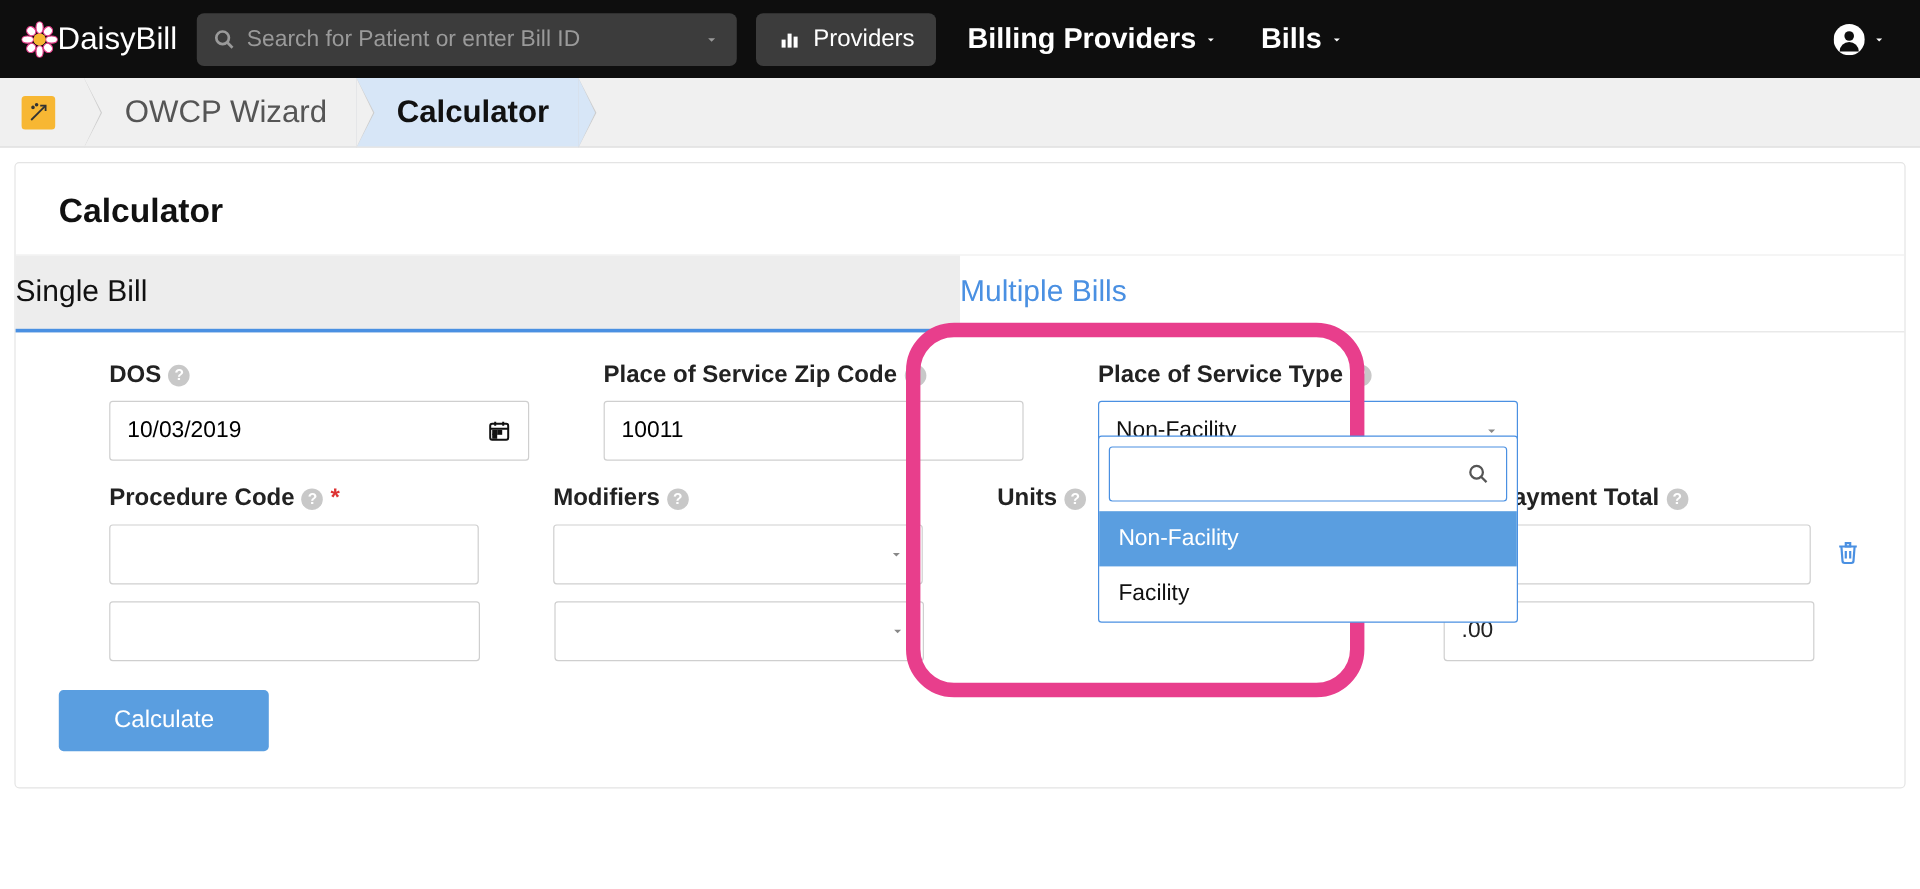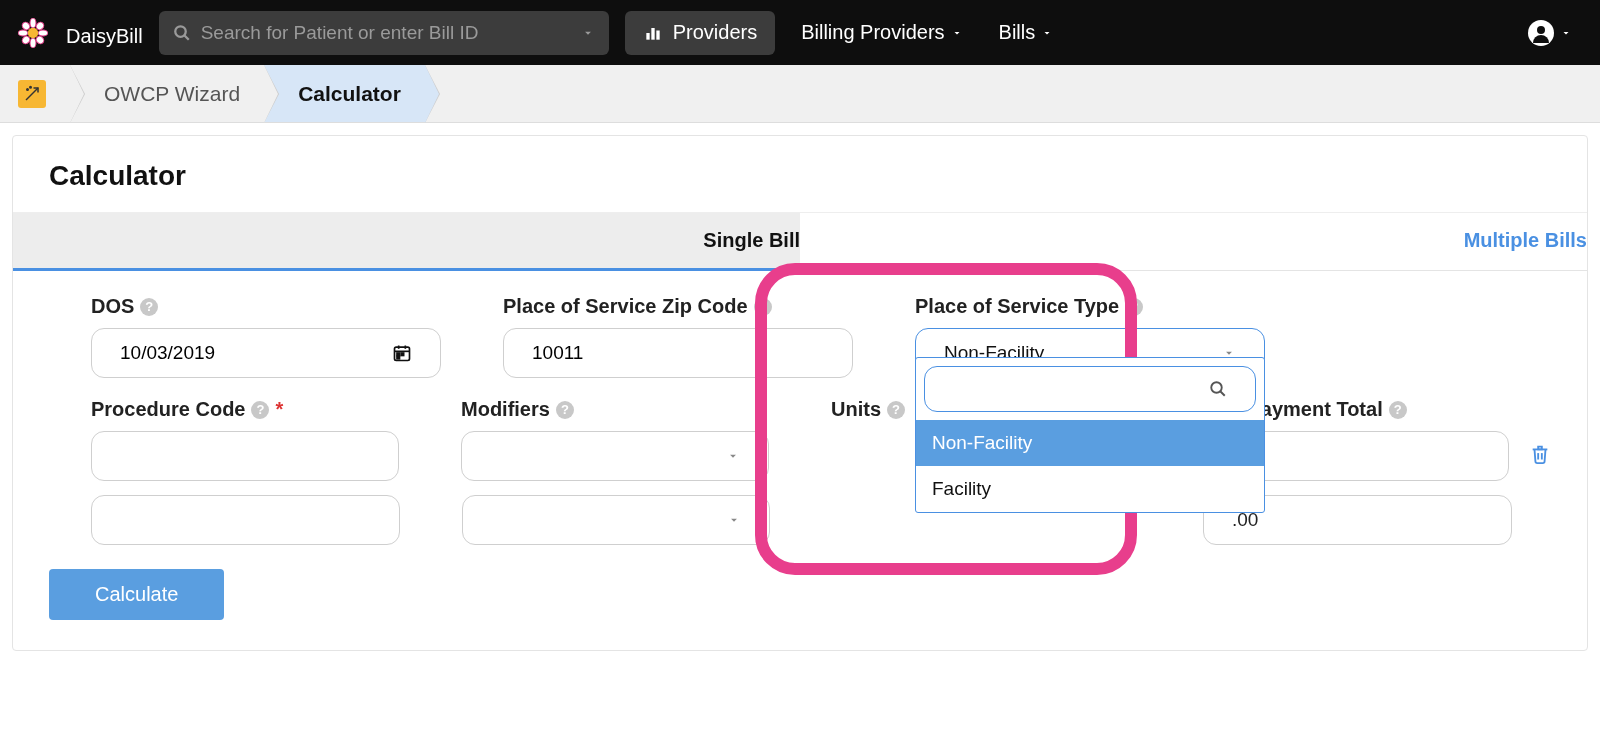--- a/index.html
+++ b/index.html
@@ -1,64 +1,64 @@
 <!DOCTYPE html>
 <html><head>
 <meta charset="utf-8">
 <style>
   * { box-sizing: border-box; margin: 0; padding: 0; }
   body { font-family: -apple-system, BlinkMacSystemFont, "Segoe UI", Helvetica, Arial, sans-serif; background: #fff; color: #111; width: 1600px; }
   
   
   .topbar { background: #0e0e0e; height: 65px; display: flex; align-items: center; padding: 0 18px; gap: 16px; }
-  .logo { display: flex; align-items: flex-end; gap: 18px; font-size: 20px; font-weight: 500; color: #fff; }
+  .logo { display: flex; align-items: flex-end; gap: 0; font-size: 26px; font-weight: 500; color: #fff; }
   .logo-icon { width: 30px; height: 30px; }
   .searchbar { background: #3c3c3c; border-radius: 6px; height: 44px; width: 450px; display: flex; align-items: center; padding: 0 14px; gap: 10px; }
   .searchbar input { background: transparent; border: none; outline: none; color: #c4b5fd; font-size: 19px; flex: 1; }
   .searchbar input::placeholder { color: #9a9a9a; }
   .nav-btn { background: #3c3c3c; border-radius: 6px; height: 44px; display: flex; align-items: center; padding: 0 18px; gap: 10px; color: #fff; font-size: 20px; font-weight: 500; cursor: pointer; }
-  .nav-link { color: #fff; font-size: 20px; font-weight: 400; cursor: pointer; display: flex; align-items: center; gap: 6px; padding: 0 10px; }
+  .nav-link { color: #fff; font-size: 24px; font-weight: 700; cursor: pointer; display: flex; align-items: center; gap: 6px; padding: 0 10px; }
   .flex-spacer { flex: 1; }
   
   
   .breadcrumb { background: #f0f0f0; height: 58px; display: flex; align-items: center; border-bottom: 1px solid #ddd; }
-  .crumb { height: 100%; display: flex; align-items: center; padding: 0 24px 0 34px; position: relative; font-size: 21px; color: #555; }
+  .crumb { height: 100%; display: flex; align-items: center; padding: 0 24px 0 34px; position: relative; font-size: 26px; color: #555; }
   .crumb.first { padding-left: 18px; }
   .crumb::after { content: ""; position: absolute; right: -14px; top: 0; width: 0; height: 0; border-top: 29px solid transparent; border-bottom: 29px solid transparent; border-left: 14px solid #f0f0f0; z-index: 2; }
   .crumb::before { content: ""; position: absolute; right: -15px; top: 0; width: 0; height: 0; border-top: 29px solid transparent; border-bottom: 29px solid transparent; border-left: 15px solid #ccc; z-index: 1; }
   .crumb.active { background: #d7e6f7; color: #111; font-weight: 600; }
   .crumb.active::after { border-left-color: #d7e6f7; }
   .crumb-icon { width: 28px; height: 28px; background: #f7b733; border-radius: 3px; display: flex; align-items: center; justify-content: center; color: #333; font-size: 16px; transform: rotate(0deg); }
 
   
   .main { padding: 12px; }
   .card { background: #fff; border: 1px solid #e4e4e4; border-radius: 4px; }
   .card-title { font-size: 28px; font-weight: 600; padding: 24px 36px 20px 36px; border-bottom: 1px solid #eee; }
   
   
   .tabs { display: flex; }
-  .tab { flex: 1; text-align: right; padding: 16px 0; font-size: 20px; font-weight: 700; border-bottom: 1px solid #e4e4e4; cursor: pointer; }
+  .tab { flex: 1; text-align: left; padding: 16px 0; font-size: 25px; font-weight: 400; border-bottom: 1px solid #e4e4e4; cursor: pointer; }
   .tab.active { background: #ededed; border-bottom: 3px solid #4a90e2; }
   .tab.inactive { color: #4a90e2; }
   
   
   .form { padding: 24px 36px 30px 36px; position: relative; }
   .row { display: flex; gap: 20px; margin-bottom: 20px; }
   .field { display: flex; flex-direction: column; margin-left: 42px; }
   .field.w-dos { width: 350px; }
   .field.w-zip { width: 350px; }
   .field.w-pos { width: 350px; position: relative; }
   .field.w-proc { width: 350px; }
   .field.w-mod { width: 350px; }
   .field.w-units { width: 350px; }
   .field.w-pay { width: 350px; }
   .label { font-size: 20px; font-weight: 600; margin-bottom: 10px; display: flex; align-items: center; gap: 6px; color: #222; }
   .help { width: 18px; height: 18px; border-radius: 50%; background: #c8c8c8; color: #fff; font-size: 13px; display: inline-flex; align-items: center; justify-content: center; }
   .req { color: #d33; }
-  .input { height: 50px; border: 1px solid #cfcfcf; border-radius: 13px; padding: 0 28px; font-size: 19px; display: flex; align-items: center; background: #fff; }
+  .input { height: 50px; border: 1px solid #cfcfcf; border-radius: 3px; padding: 0 14px; font-size: 19px; display: flex; align-items: center; background: #fff; }
   .input input { border: none; outline: none; flex: 1; font-size: 19px; }
   .input .cal-icon { color: #333; font-size: 20px; }
   .select { text-align: left; position: relative; cursor: pointer; }
   .select-arrow { color: #888; margin-left: auto; }
   .pay-val { color: #222; }
   .trash { color: #4a90e2; font-size: 22px; align-self: center; margin-top: 28px; cursor: pointer; }
 
   .row2 { display: flex; gap: 20px; margin-bottom: 14px; align-items: flex-start; }
   .row3 { display: flex; gap: 20px; margin-bottom: 24px; }
   

